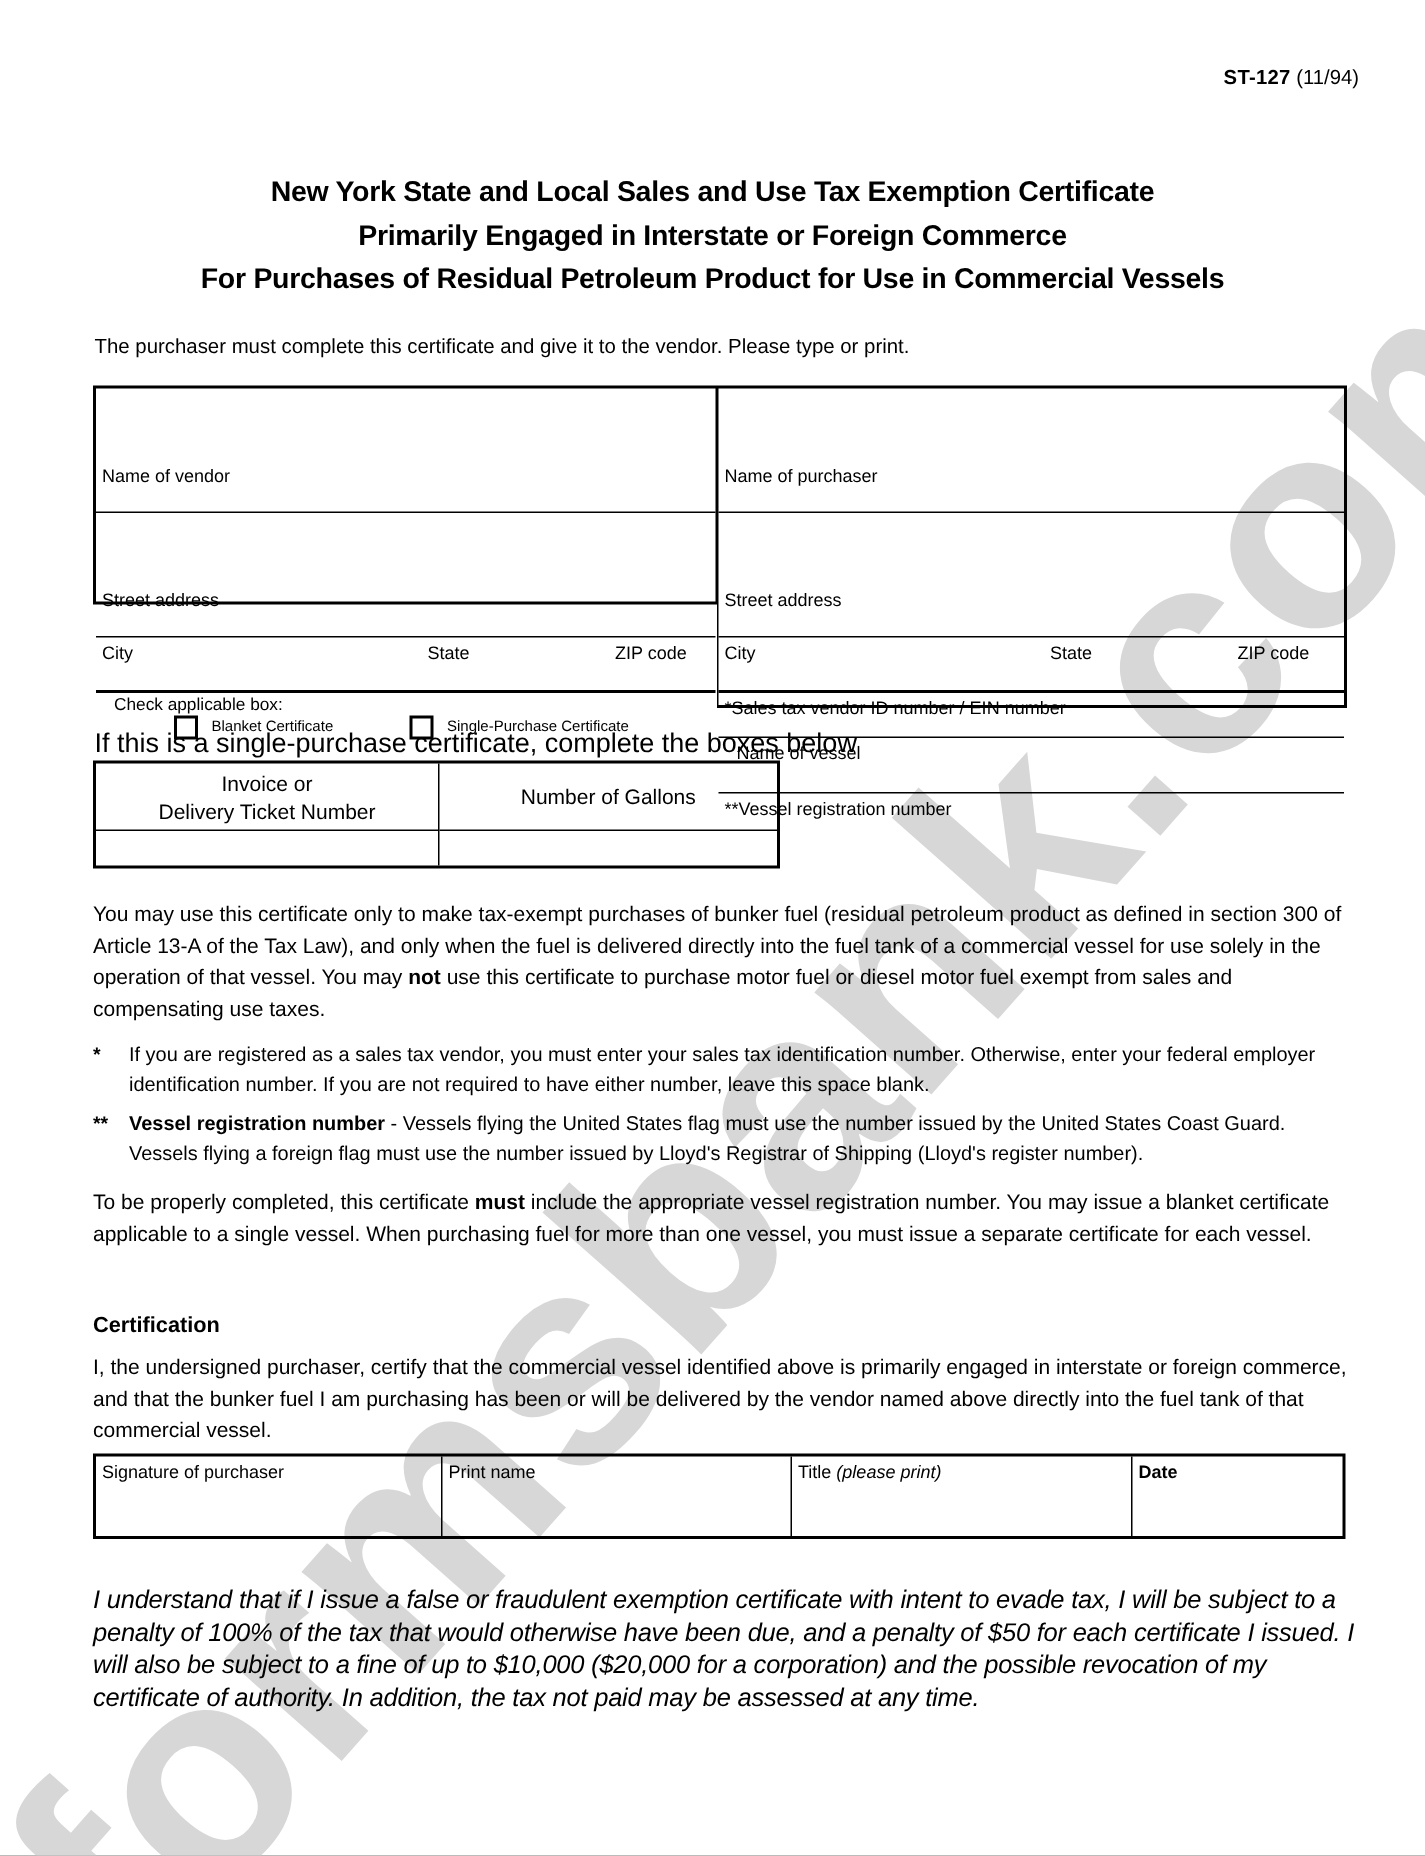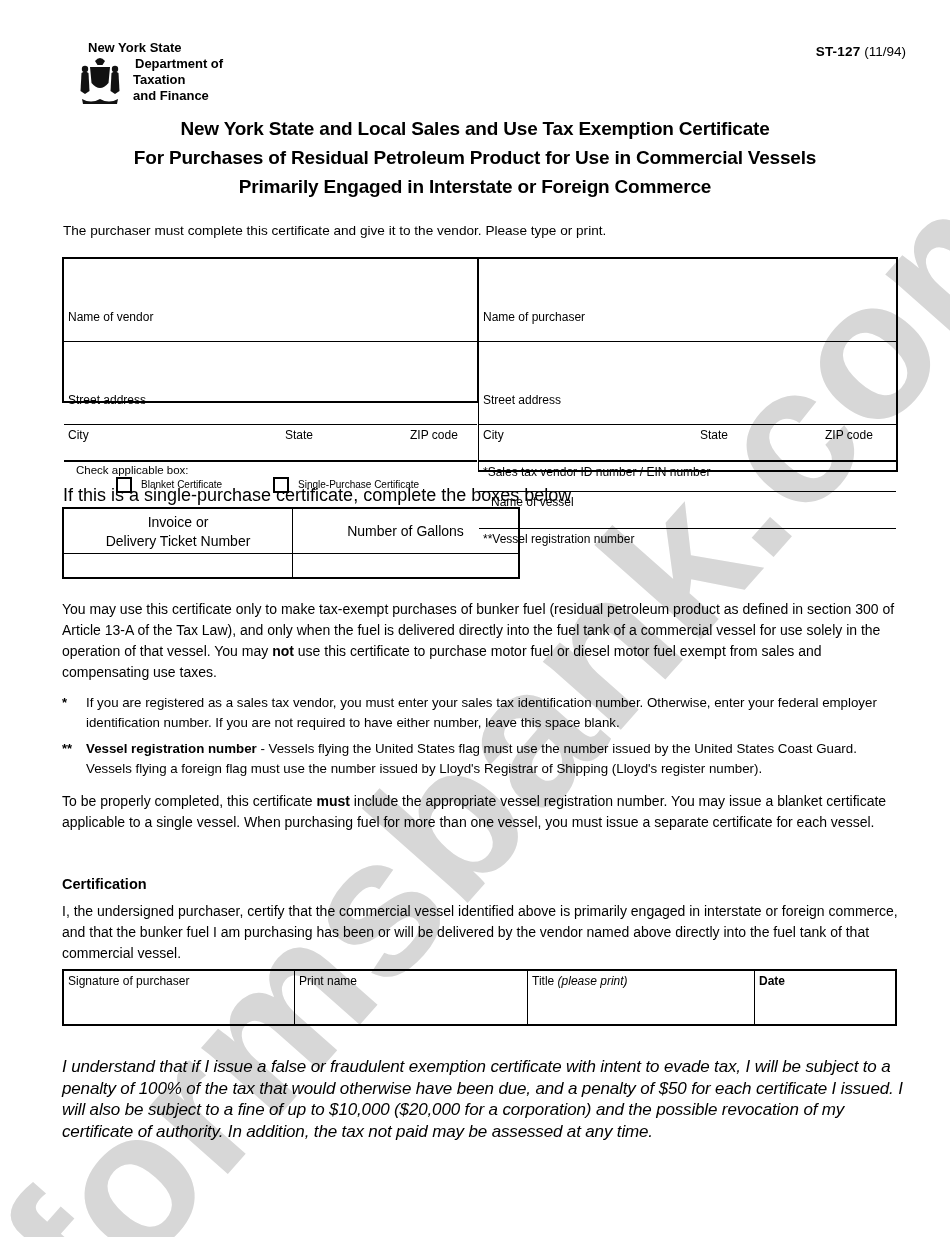--- a/index.html
+++ b/index.html
@@ -86,42 +86,27 @@
   .penalty { top:1056px; font-style:italic; font-size:17px; letter-spacing:-0.15px; line-height:21.5px; width:842px; }
 </style>
 </head>
 <body>
 
 <div class="page">
   <div class="watermark">formsbank.com</div>
 
   <div class="content">
 
-    <div class="abs agency">
-      <svg class="seal" width="44" height="50" viewBox="0 0 44 50">
-        <circle cx="7" cy="12" r="3.2" fill="#111"></circle>
-        <path d="M3.5 16 q3.5 -2.5 7 0 l1 18 -4.5 3 -4.5 -3 z" fill="#111"></path>
-        <circle cx="37" cy="12" r="3.2" fill="#111"></circle>
-        <path d="M33.5 16 q3.5 -2.5 7 0 l1 18 -4.5 3 -4.5 -3 z" fill="#111"></path>
-        <path d="M17 4 q5 -6 10 0 l-2.5 4 h-5 z" fill="#111"></path>
-        <path d="M12 10 h20 l-1.5 16 q-8.5 10 -17 0 z" fill="#111"></path>
-        <path d="M4 42 q9 5 18 0 q9 5 18 0 l-1 5 h-34 z" fill="#111"></path>
-      </svg>
-      <div class="l1">New York State</div>
-      <div class="l2">Department of</div>
-      <div class="l3">Taxation</div>
-      <div class="l4">and Finance</div>
-    </div>
 
     <div class="abs formnum"><b>ST-127</b> <span>(11/94)</span></div>
 
     <div class="abs title">
       <div>New York State and Local Sales and Use Tax Exemption Certificate</div>
+      <div>Primarily Engaged in Interstate or Foreign Commerce</div>
       <div>For Purchases of Residual Petroleum Product for Use in Commercial Vessels</div>
-      <div>Primarily Engaged in Interstate or Foreign Commerce</div>
     </div>
 
     <div class="abs intro">The purchaser must complete this certificate and give it to the vendor. Please type or print.</div>
 
     <div class="abs party">
       <div class="pcol pleft">
         <div class="prow h36">
             <span class="lbl">Name of vendor</span>
           </div>
         <div class="prow h36">

